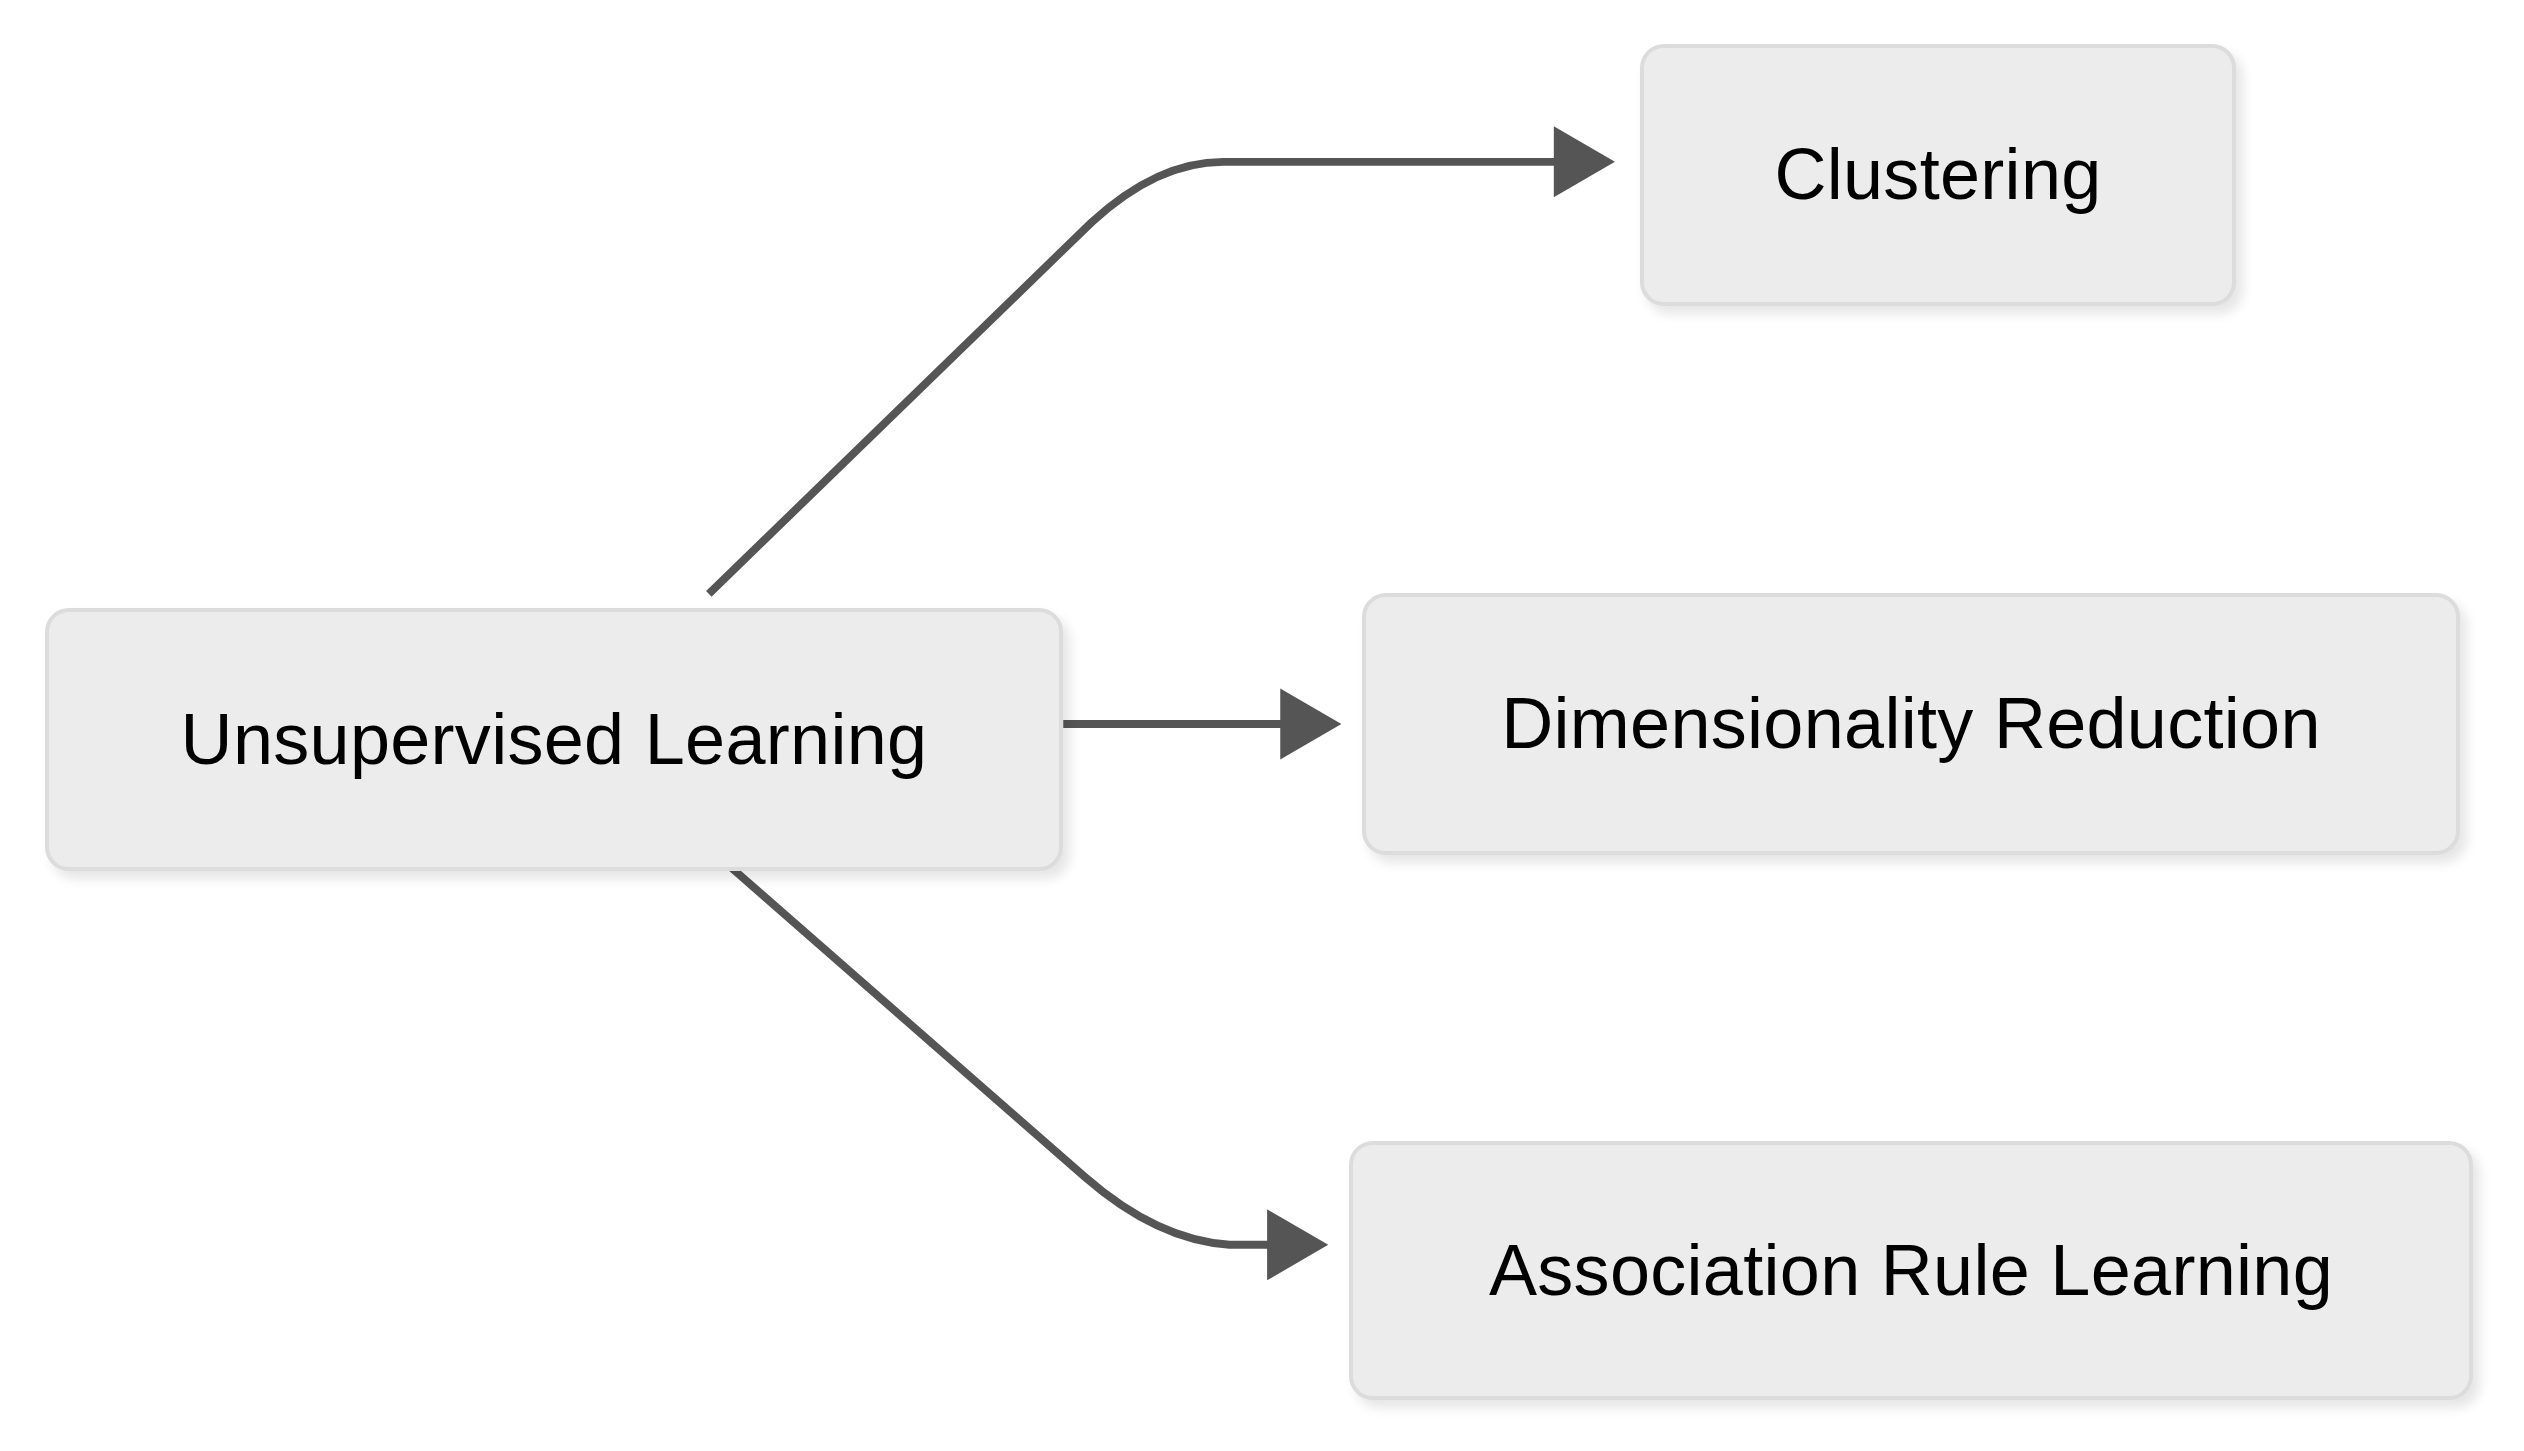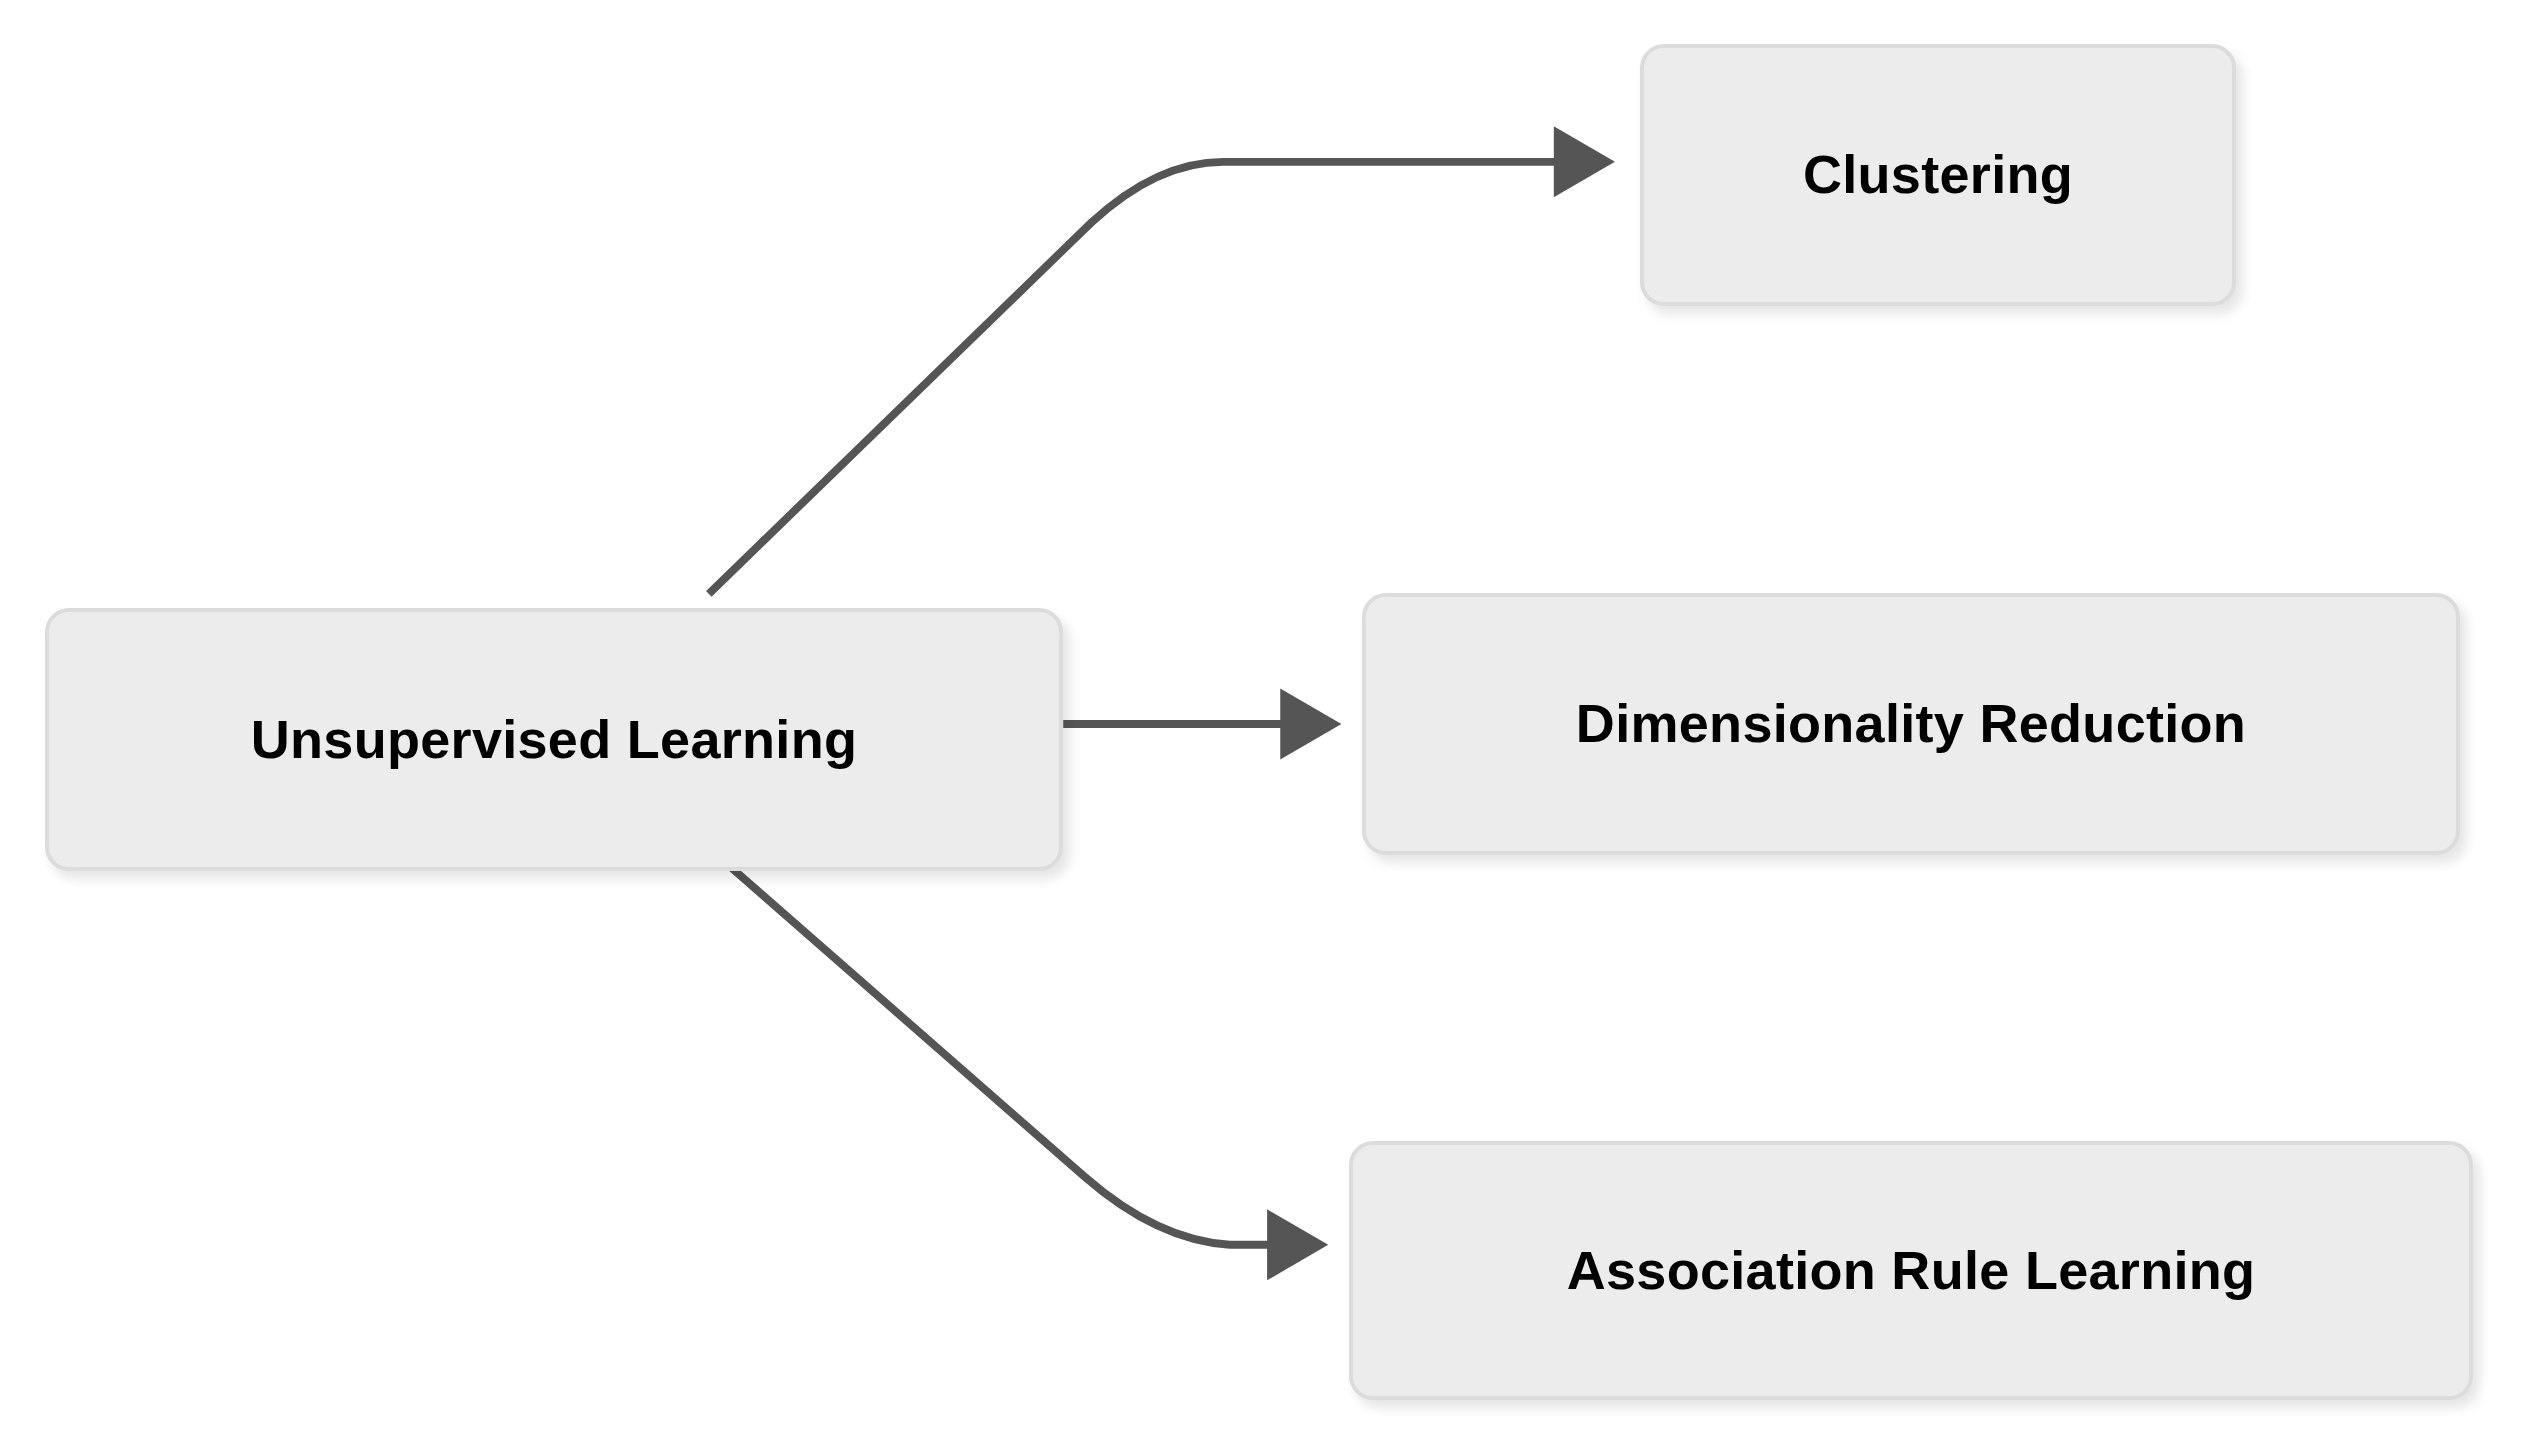--- a/index.html
+++ b/index.html
@@ -34,22 +34,22 @@
     border: 4px solid #dcdcdc;
     border-radius: 24px;
     box-shadow: 6.6px 8px 12px rgba(0,0,0,0.10);
     display: flex;
     align-items: center;
     justify-content: center;
   }
   .node-label {
     color: #000000;
     font-family: "Liberation Sans", sans-serif;
-    font-size: 54px;
-    font-weight: 700;
+    font-size: 72px;
+    font-weight: 400;
     line-height: 1.1;
     letter-spacing: 0.3px;
     white-space: nowrap;
   }
 
   
   #node-root        { left: 45px;   top: 608px;  width: 1018px; height: 263px; }
   #node-clustering  { left: 1640px; top: 44px;   width: 596px;  height: 262px; }
   #node-dimred      { left: 1362px; top: 593px;  width: 1098px; height: 262px; }
   #node-assoc       { left: 1349px; top: 1141px; width: 1124px; height: 259px; }

